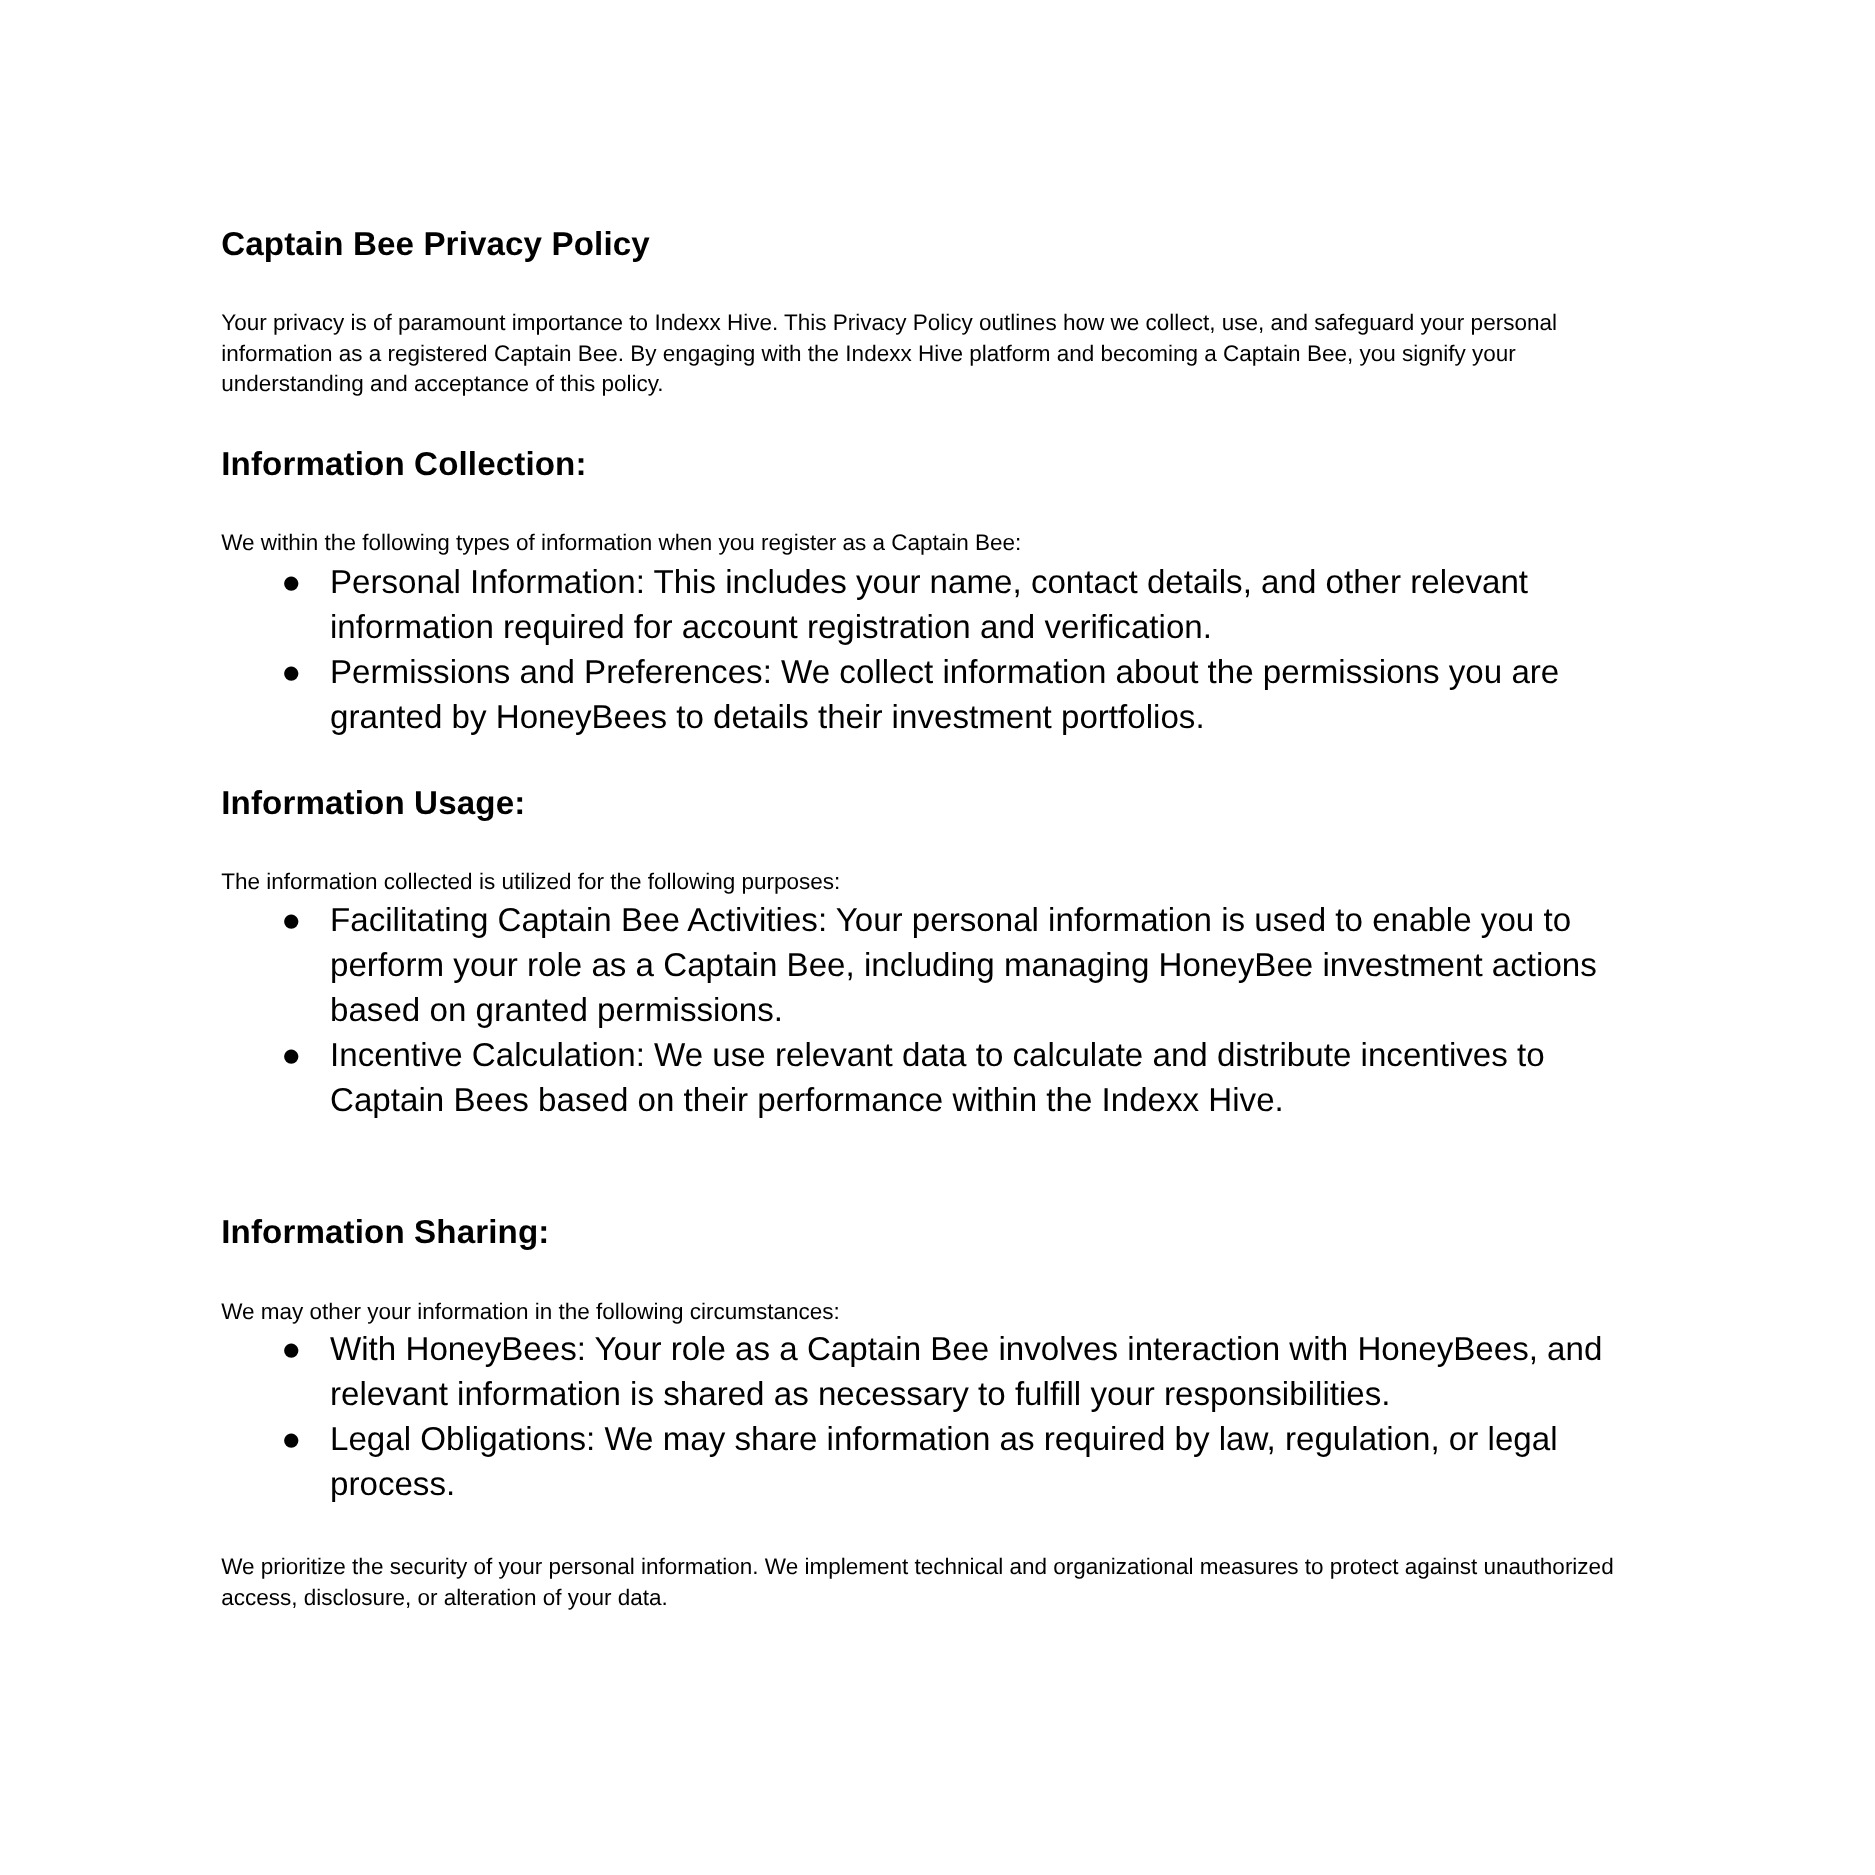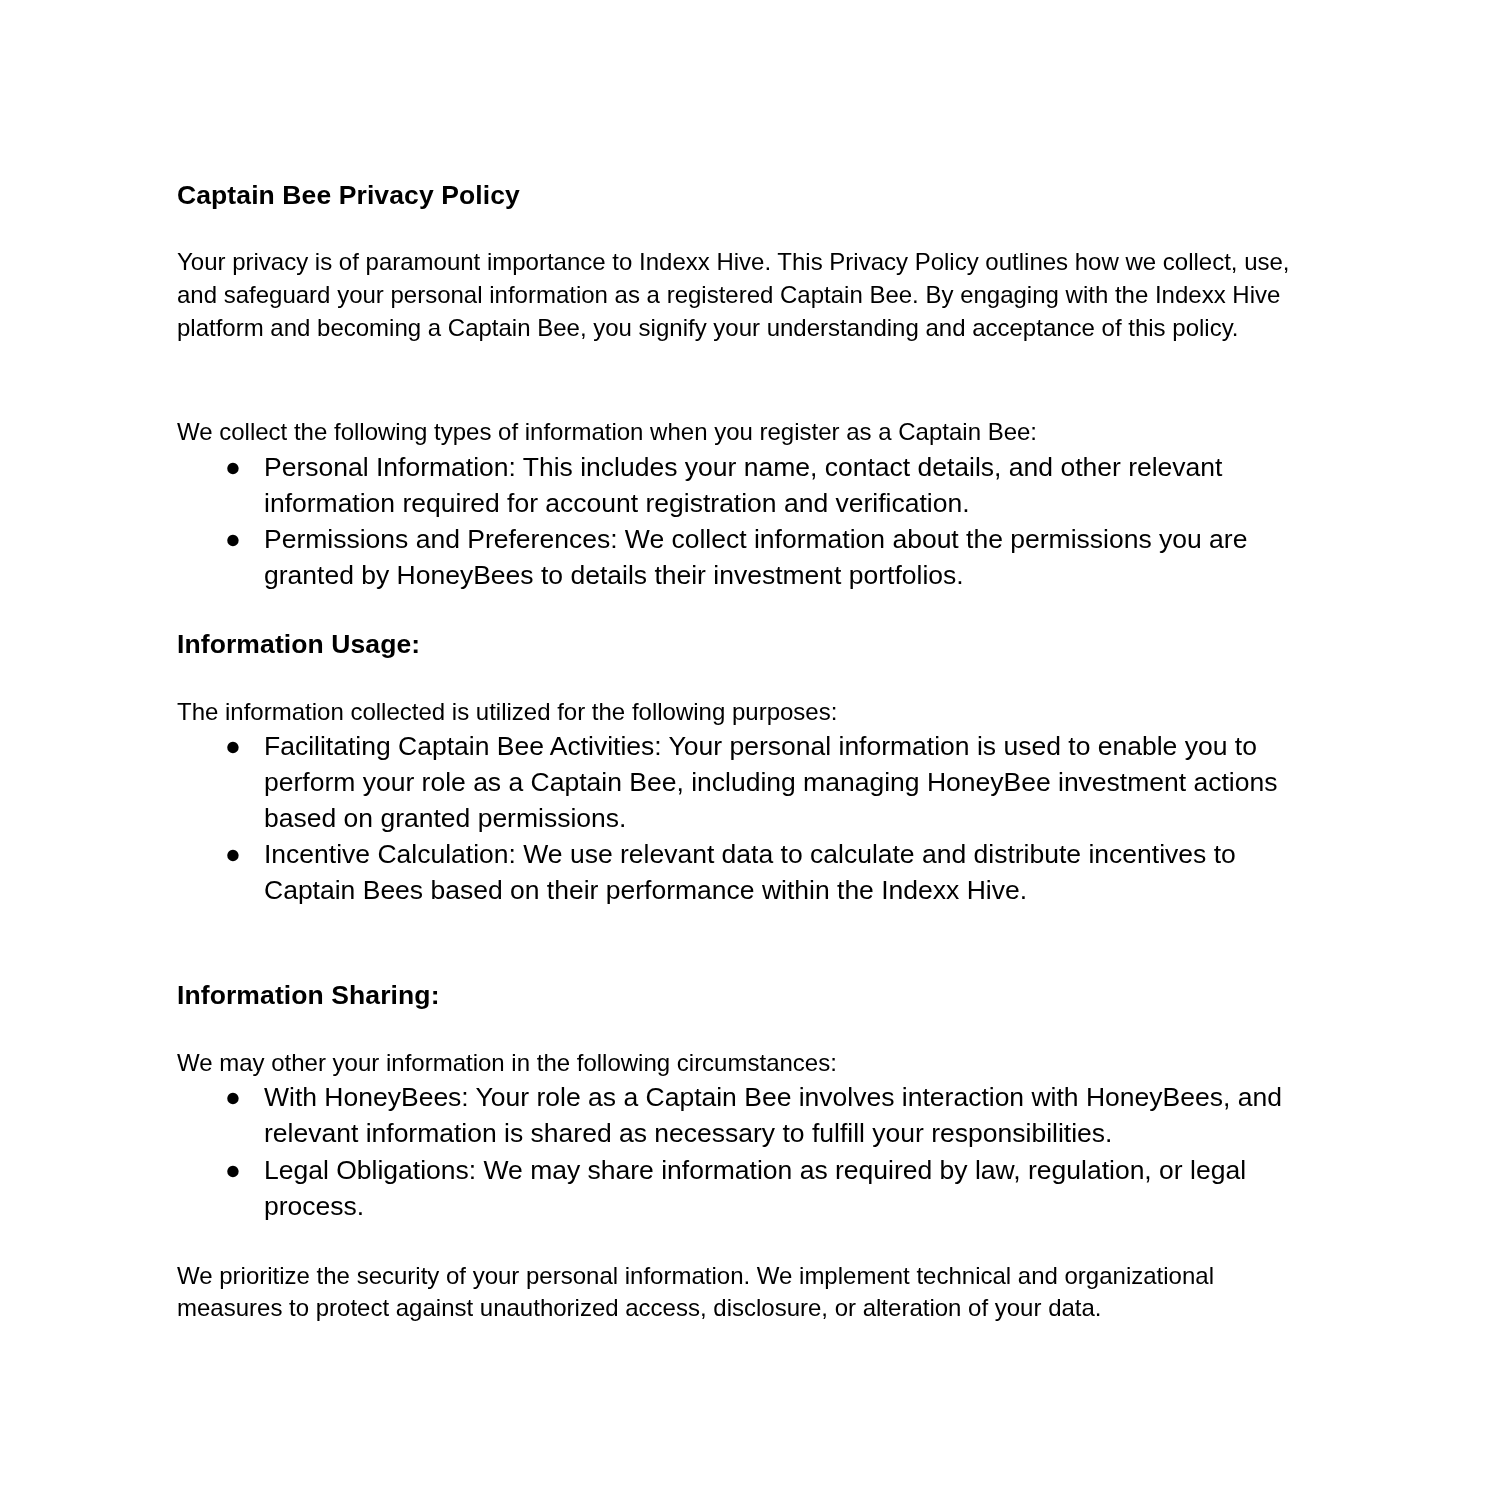--- a/index.html
+++ b/index.html
@@ -39,21 +39,21 @@
 
   .section-heading {
     font-size: 26.5px;
     font-weight: bold;
     line-height: 1.15;
     margin: 0;
     letter-spacing: 0.1px;
   }
 
   .para {
-    font-size: 24px;
+    font-size: 18px;
     font-weight: normal;
     line-height: 1.36;
     margin: 0;
   }
 
   .bullet-list {
     list-style: none;
     margin: 0;
     padding: 0;
   }
@@ -85,24 +85,25 @@
   <div class="doc">
 
     <h1 class="doc-title">Captain Bee Privacy Policy</h1>
 
     <div class="gap-line"></div>
 
     <p class="para">Your privacy is of paramount importance to Indexx Hive. This Privacy Policy outlines how we collect, use, and safeguard your personal information as a registered Captain Bee. By engaging with the Indexx Hive platform and becoming a Captain Bee, you signify your understanding and acceptance of this policy.</p>
 
     <div class="gap-line"></div>
 
+    <h2 class="section-heading">Information Collection:</h2>
 
     <div class="gap-line"></div>
 
-    <p class="para">We collect the following types of information when you register as a Captain Bee:</p>
+    <p class="para">We within the following types of information when you register as a Captain Bee:</p>
 
     <ul class="bullet-list">
       <li class="bullet-item">
         <span class="bullet-dot">●</span>
         <span>Personal Information: This includes your name, contact details, and other relevant information required for account registration and verification.</span>
       </li>
       <li class="bullet-item">
         <span class="bullet-dot">●</span>
         <span>Permissions and Preferences: We collect information about the permissions you are granted by HoneyBees to details their investment portfolios.</span>
       </li>

